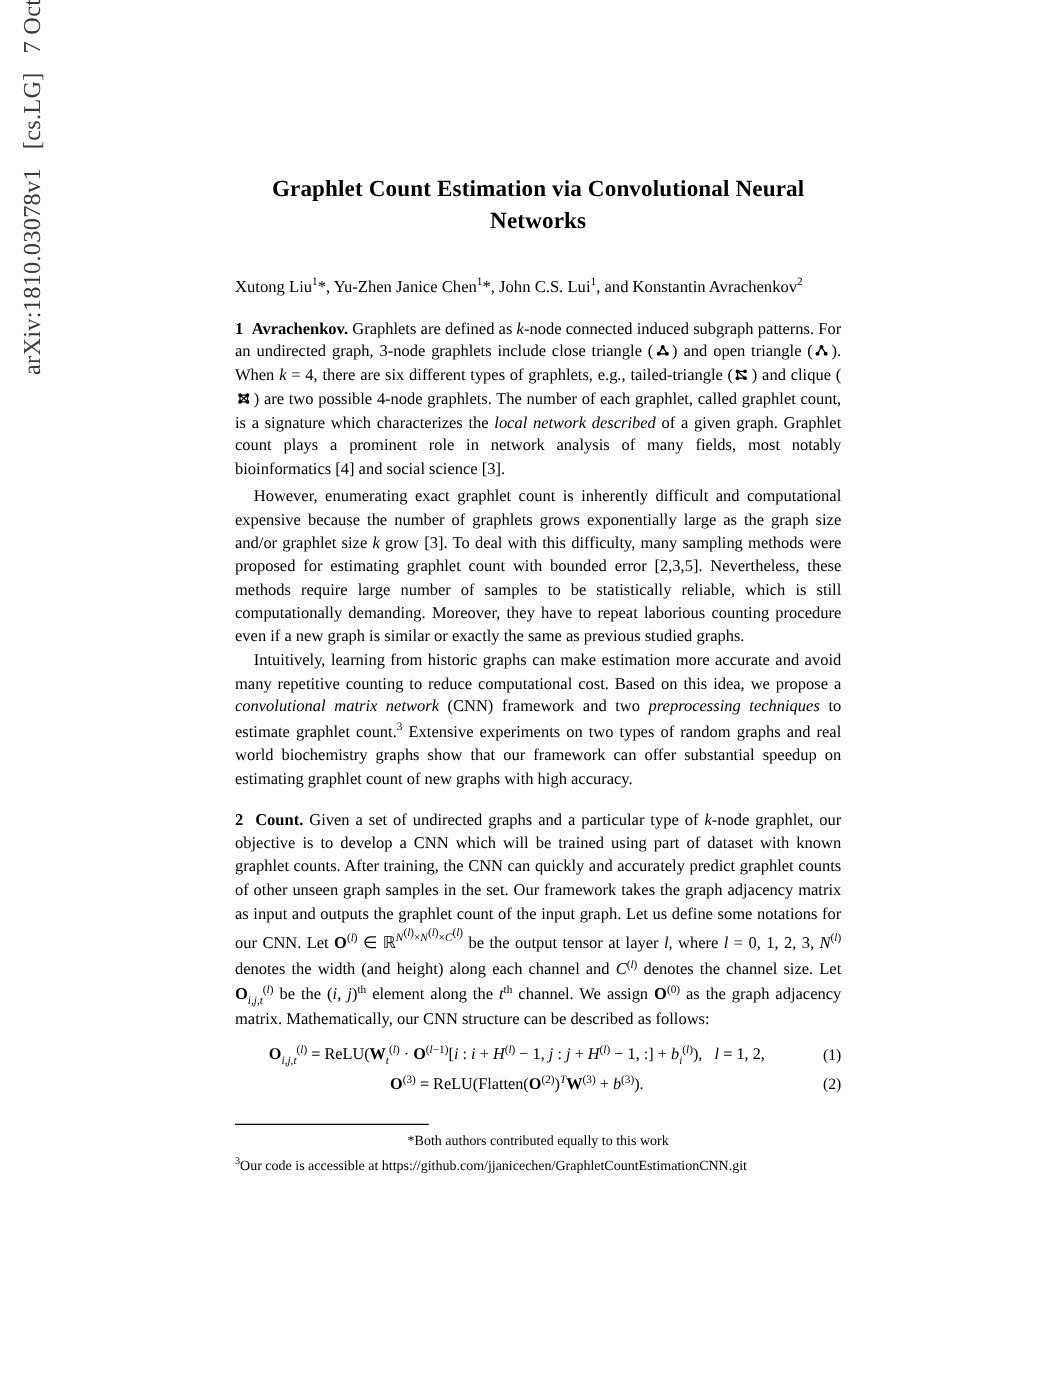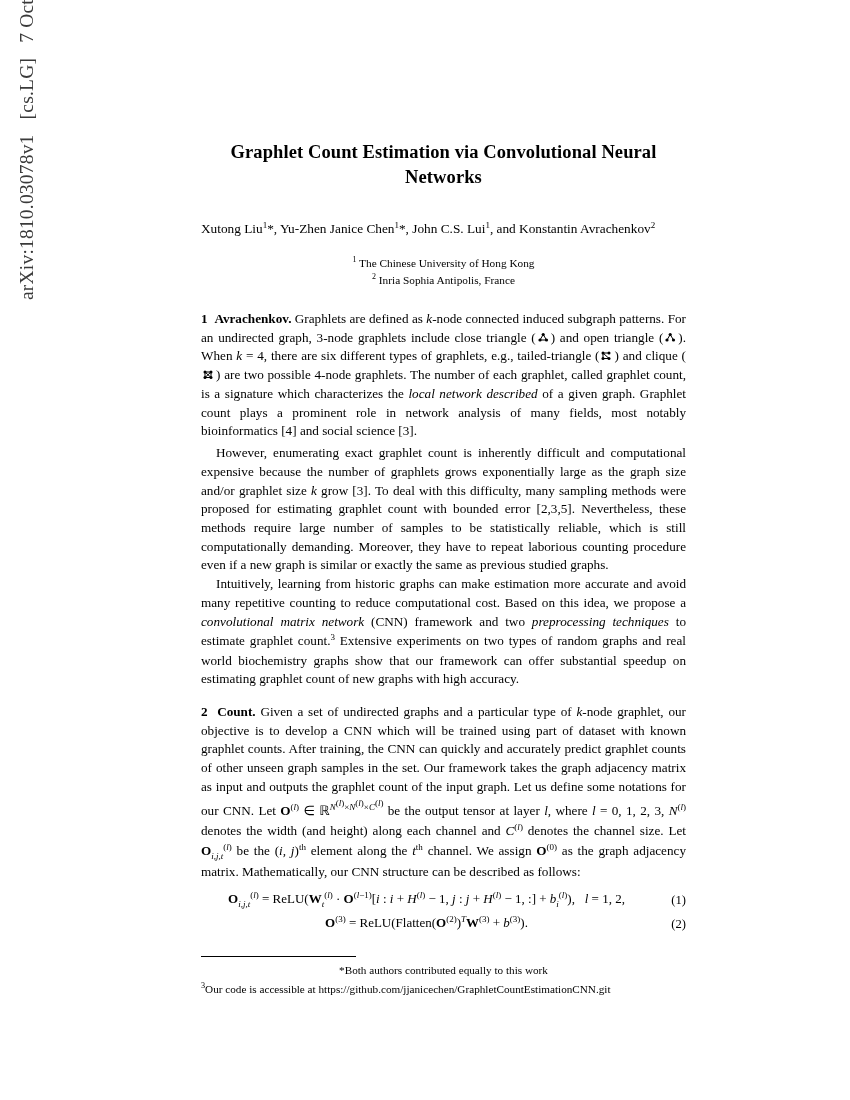--- a/index.html
+++ b/index.html
@@ -34,21 +34,21 @@
     font-size: 19.5px;
     letter-spacing: 0.2px;
     color: #3a3a3a;
     white-space: nowrap;
   }
   .arxiv-stamp .seg { margin-right: 10px; }
 
   
   .column {
     position: absolute;
-    left: 201px;
+    left: 188px;
     top: 140px;
     width: 485px;
   }
 
   h1.title {
     font-size: 18.5px;
     font-weight: bold;
     text-align: center;
     line-height: 1.35;
     margin: 0 0 30px 0;
@@ -159,28 +159,20 @@
   </div>
 
   <div class="column">
 
     <h1 class="title">Graphlet Count Estimation via Convolutional Neural Networks</h1>
 
     <div class="authors">
       Xutong Liu<sup>1</sup>*, Yu-Zhen Janice Chen<sup>1</sup>*, John C.S. Lui<sup>1</sup>, and Konstantin Avrachenkov<sup>2</sup>
     </div>
 
-    <div class="affil">
-      <div>
-        <sup>1</sup> <span>The Chinese University of Hong Kong</span>
-      </div>
-      <div>
-        <sup>2</sup> <span>Inria Sophia Antipolis, France</span>
-      </div>
-    </div>
 
     <div class="sec">
       <span class="secnum">1</span>&nbsp;&nbsp;<span class="sechead">Avrachenkov.</span>
       Graphlets are defined as <span class="it">k</span>-node connected induced subgraph patterns. For an undirected graph, 3-node graphlets include close triangle (<span class="glyph"><svg width="13" height="11" viewBox="0 0 13 11">
             <line x1="3" y1="8" x2="9.5" y2="8" stroke="#000" stroke-width="1"></line>
             <line x1="3" y1="8" x2="6.2" y2="2.5" stroke="#000" stroke-width="1"></line>
             <line x1="9.5" y1="8" x2="6.2" y2="2.5" stroke="#000" stroke-width="1"></line>
             <circle cx="3" cy="8" r="1.6" fill="#000"></circle>
             <circle cx="9.5" cy="8" r="1.6" fill="#000"></circle>
             <circle cx="6.2" cy="2.5" r="1.6" fill="#000"></circle>

